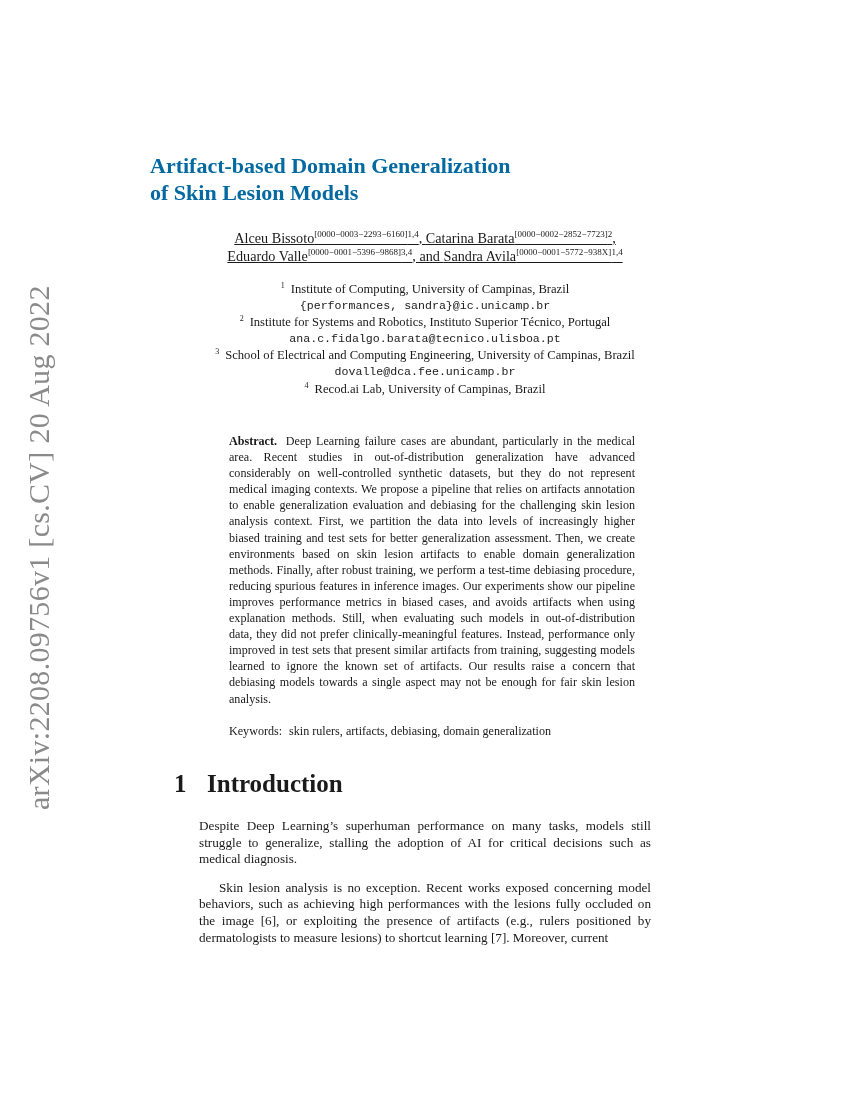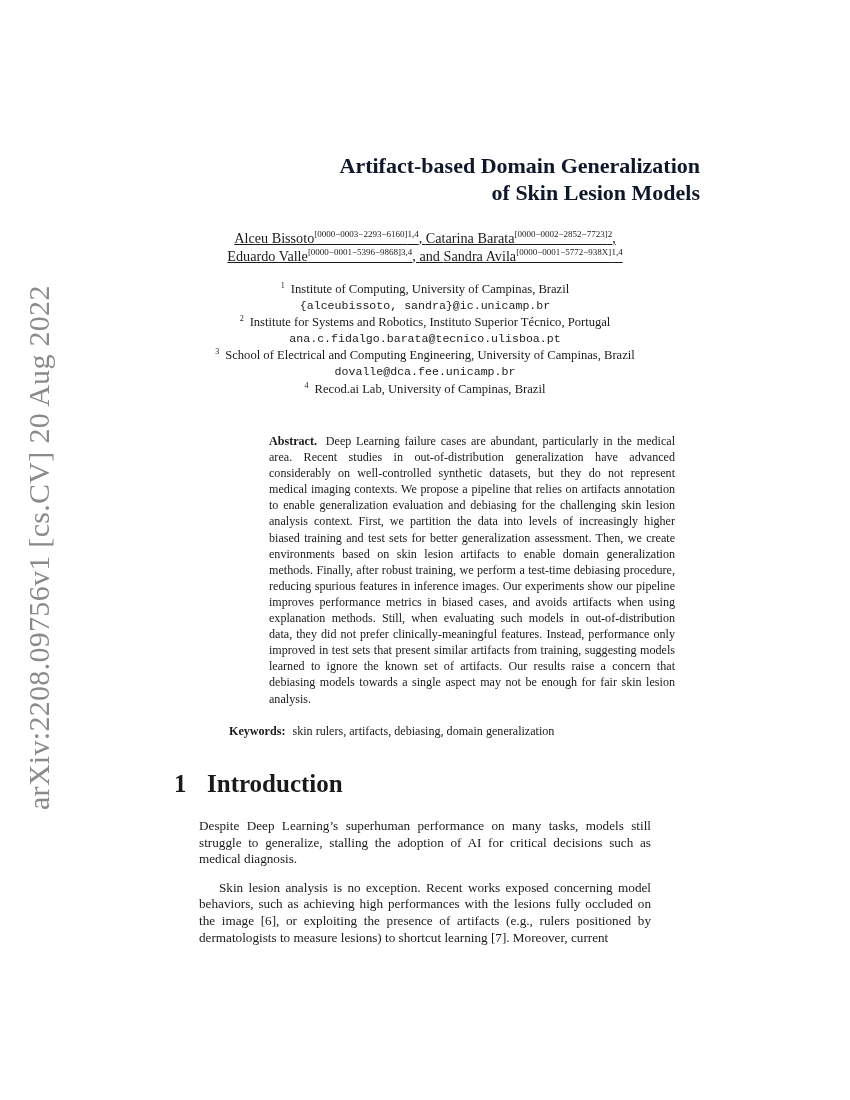--- a/index.html
+++ b/index.html
@@ -12,48 +12,48 @@
 
   .arxiv-stamp {
     position: absolute; left: 22px; top: 810px;
     transform-origin: 0 0; transform: rotate(-90deg);
     font-family: "Liberation Serif", serif;
     font-size: 30px; color: #8a8a8a; white-space: nowrap; letter-spacing: 0.3px;
   }
 
   .title {
     position: absolute; left: 150px; width: 550px; top: 152px;
-    text-align: right; font-family: "Liberation Serif", serif; font-weight: bold;
-    font-size: 22px; line-height: 27px; color: #0f172a;
+    text-align: left; font-family: "Liberation Serif", serif; font-weight: bold;
+    font-size: 22px; line-height: 27px; color: #0369a1;
   }
 
   .authors {
     position: absolute; left: 150px; width: 550px; top: 229px;
     text-align: center; font-family: "Liberation Serif", serif; font-size: 14.2px; line-height: 18px; text-decoration: underline;
   }
   .authors sup { font-size: 9px; vertical-align: 6px; line-height: 0; }
 
   .affils {
     position: absolute; left: 150px; width: 550px; top: 281px;
     text-align: center; font-family: "Liberation Serif", serif; font-size: 12.6px; line-height: 16.6px;
   }
   .affils sup { font-size: 8px; vertical-align: 5px; line-height: 0; margin-right: 6px; }
   .mono { font-family: "Liberation Mono", "DejaVu Sans Mono", monospace; font-size: 11.6px; }
 
   .abstract {
     position: absolute; left: 229px; width: 406px; top: 433px;
     font-family: "Liberation Serif", serif; font-size: 12.1px; line-height: 16.1px;
-    text-align: justify; hyphens: auto; margin-left: 40px;
+    text-align: justify; hyphens: auto;
   }
   .abstract .lbl { font-weight: bold; margin-right: 4px; }
   .keywords {
     position: absolute; left: 229px; width: 406px; top: 723px;
     font-family: "Liberation Serif", serif; font-size: 12.1px; line-height: 16px;
   }
-  .keywords .lbl { font-weight: bold; margin-right: 4px; margin-top: 16px; }
+  .keywords .lbl { font-weight: normal; margin-right: 4px; margin-top: 16px; }
 
   .section-heading {
     position: absolute; left: 174px; top: 770px;
     font-family: "Liberation Serif", serif; font-weight: bold; font-size: 25px;
   }
   .section-heading .num { display: inline-block; width: 33px; }
 
   .intro {
     position: absolute; left: 187px; width: 476px; top: 806px;
     font-family: "Liberation Serif", serif; font-size: 13.2px; line-height: 16.6px;
@@ -79,21 +79,21 @@
       <span>Alceu Bissoto</span><sup><span>[0000−0003−2293−6160]</span><span>1,4</span></sup><span>, </span>
       <span>Catarina Barata</span><sup><span>[0000−0002−2852−7723]</span><span>2</span></sup><span>,</span>
     </div>
     <div>
       <span>Eduardo Valle</span><sup><span>[0000−0001−5396−9868]</span><span>3,4</span></sup><span>, and </span><span>Sandra Avila</span><sup><span>[0000−0001−5772−938X]</span><span>1,4</span></sup>
     </div>
   </div>
 
   <div class="affils">
     <div><sup>1</sup><span>Institute of Computing, University of Campinas, Brazil</span></div>
-    <div class="mono">{alceubissoto, sandra}@ic.unicamp.br</div>
+    <div class="mono">{performances, sandra}@ic.unicamp.br</div>
     <div><sup>2</sup><span>Institute for Systems and Robotics, Instituto Superior Técnico, Portugal</span></div>
     <div class="mono">ana.c.fidalgo.barata@tecnico.ulisboa.pt</div>
     <div><sup>3</sup><span>School of Electrical and Computing Engineering, University of Campinas, Brazil</span></div>
     <div class="mono">dovalle@dca.fee.unicamp.br</div>
     <div><sup>4</sup><span>Recod.ai Lab, University of Campinas, Brazil</span></div>
   </div>
 
   <div class="abstract">
     <span class="lbl">Abstract.</span>
     <span>Deep Learning failure cases are abundant, particularly in the medical area. Recent studies in out-of-distribution generalization have advanced considerably on well-controlled synthetic datasets, but they do not represent medical imaging contexts. We propose a pipeline that relies on artifacts annotation to enable generalization evaluation and debiasing for the challenging skin lesion analysis context. First, we partition the data into levels of increasingly higher biased training and test sets for better generalization assessment. Then, we create environments based on skin lesion artifacts to enable domain generalization methods. Finally, after robust training, we perform a test-time debiasing procedure, reducing spurious features in inference images. Our experiments show our pipeline improves performance metrics in biased cases, and avoids artifacts when using explanation methods. Still, when evaluating such models in out-of-distribution data, they did not prefer clinically-meaningful features. Instead, performance only improved in test sets that present similar artifacts from training, suggesting models learned to ignore the known set of artifacts. Our results raise a concern that debiasing models towards a single aspect may not be enough for fair skin lesion analysis.</span>

